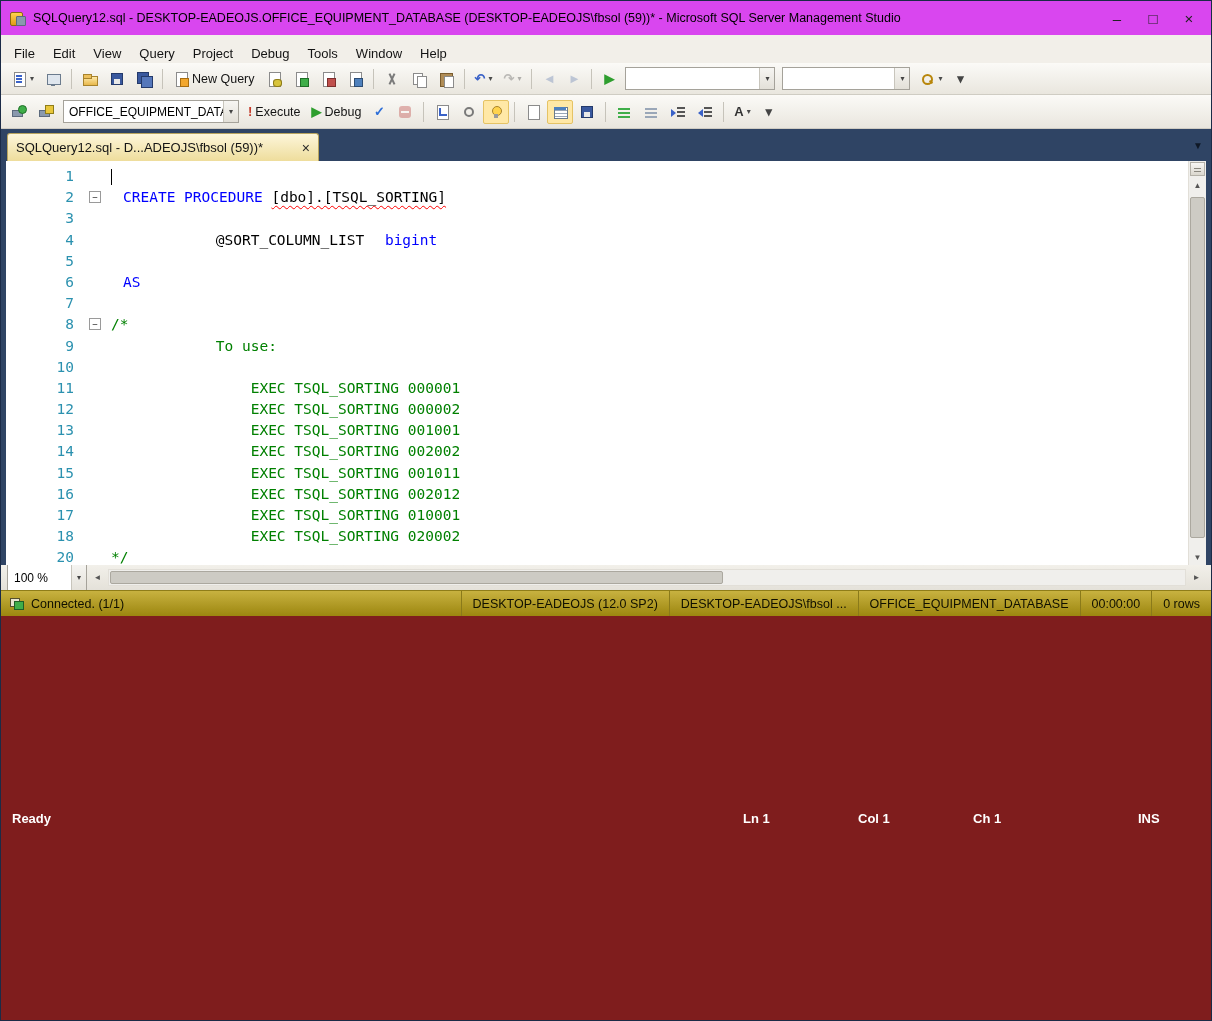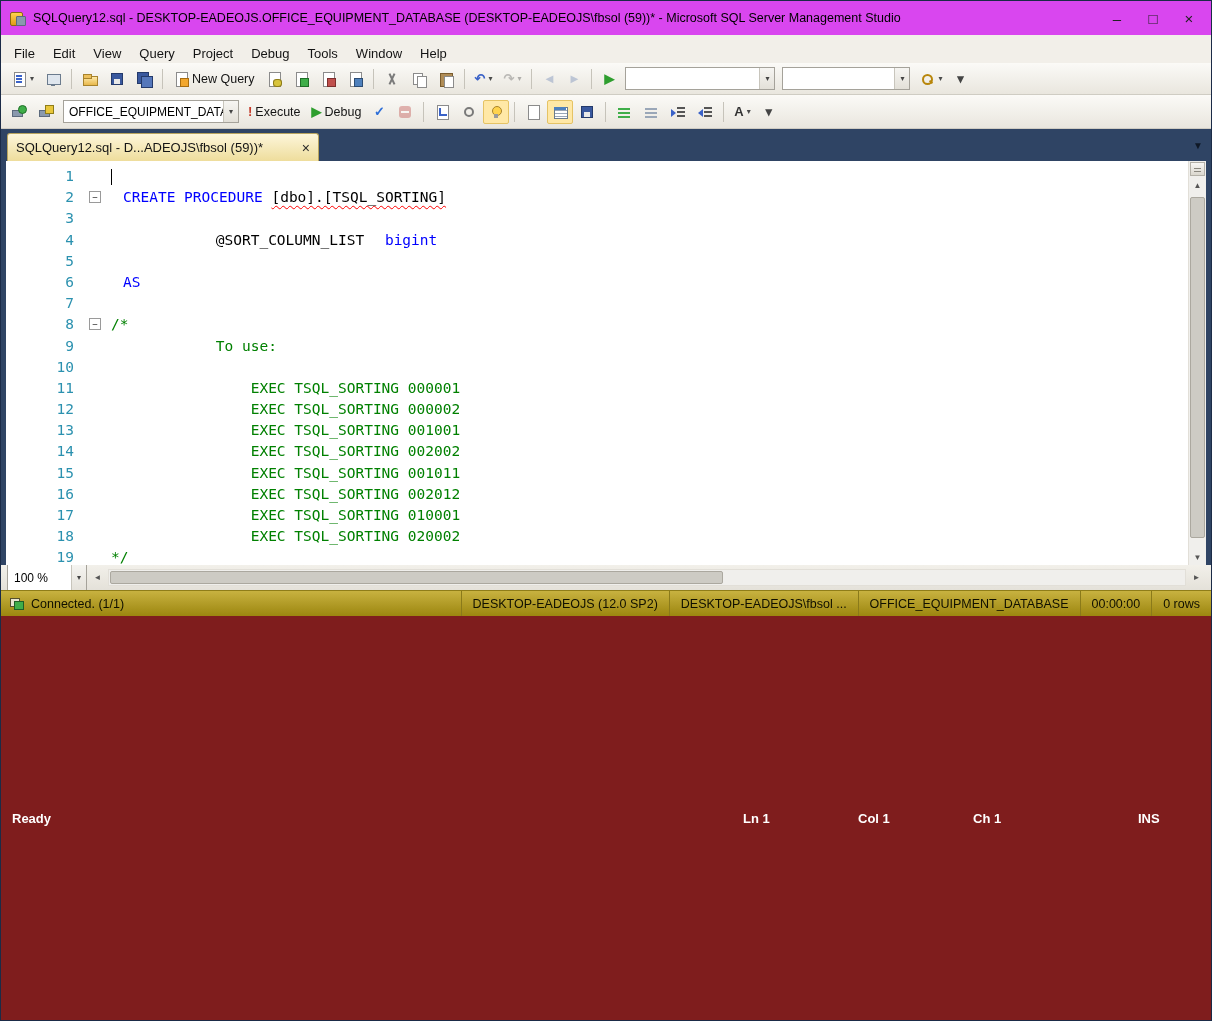--- a/index.html
+++ b/index.html
@@ -351,21 +351,21 @@
         <div class="line"><span class="ln">9</span><span class="fold"></span><span class="codetext"><span class="tk-c">            To use:</span></span></div>
         <div class="line"><span class="ln">10</span><span class="fold"></span><span class="codetext"></span></div>
         <div class="line"><span class="ln">11</span><span class="fold"></span><span class="codetext"><span class="tk-c">                EXEC TSQL_SORTING 000001</span></span></div>
         <div class="line"><span class="ln">12</span><span class="fold"></span><span class="codetext"><span class="tk-c">                EXEC TSQL_SORTING 000002</span></span></div>
         <div class="line"><span class="ln">13</span><span class="fold"></span><span class="codetext"><span class="tk-c">                EXEC TSQL_SORTING 001001</span></span></div>
         <div class="line"><span class="ln">14</span><span class="fold"></span><span class="codetext"><span class="tk-c">                EXEC TSQL_SORTING 002002</span></span></div>
         <div class="line"><span class="ln">15</span><span class="fold"></span><span class="codetext"><span class="tk-c">                EXEC TSQL_SORTING 001011</span></span></div>
         <div class="line"><span class="ln">16</span><span class="fold"></span><span class="codetext"><span class="tk-c">                EXEC TSQL_SORTING 002012</span></span></div>
         <div class="line"><span class="ln">17</span><span class="fold"></span><span class="codetext"><span class="tk-c">                EXEC TSQL_SORTING 010001</span></span></div>
         <div class="line"><span class="ln">18</span><span class="fold"></span><span class="codetext"><span class="tk-c">                EXEC TSQL_SORTING 020002</span></span></div>
-        <div class="line"><span class="ln">19</span><span class="fold"></span><span class="codetext"><span class="tk-c">*/</span></span></div>
+        <div class="line"><span class="ln">20</span><span class="fold"></span><span class="codetext"><span class="tk-c">*/</span></span></div>
       </div>
     <div class="vscroll">
       <span class="vsplit"></span>
       <span class="varrow">▲</span>
       <span class="vtrack">
         <span class="vthumb"></span>
       </span>
       <span class="varrow">▼</span>
     </div>
   </div>

